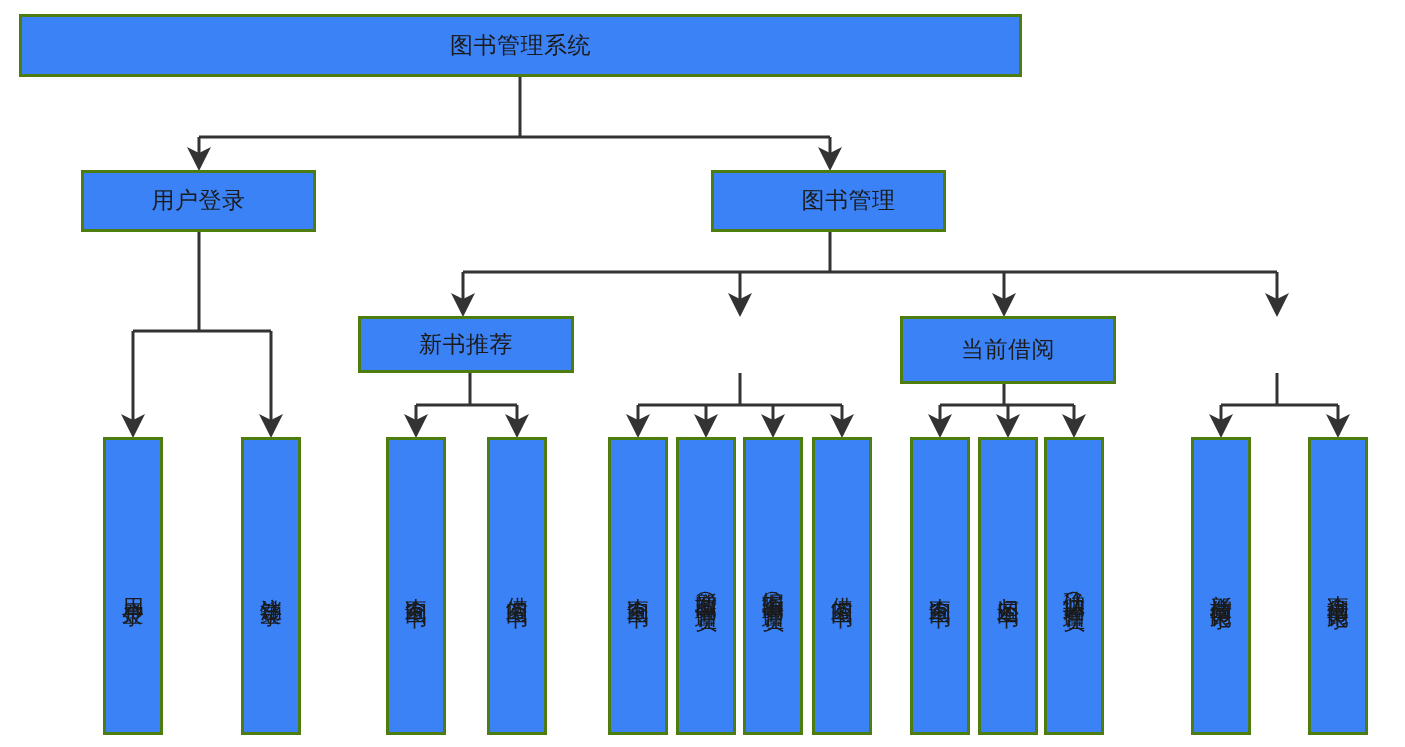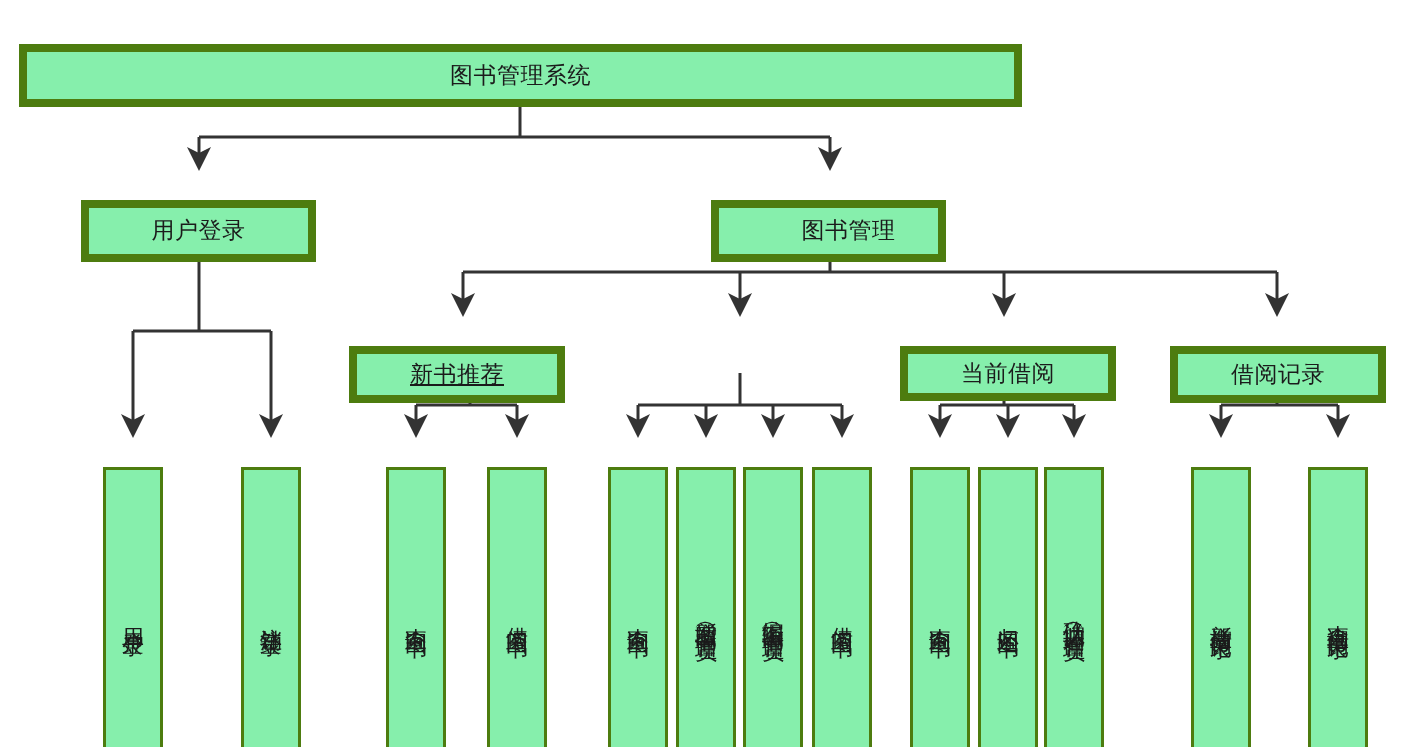--- a/index.html
+++ b/index.html
@@ -23,27 +23,26 @@
     position: absolute;
     left: 0;
     top: 0;
     width: 1405px;
     height: 747px;
     pointer-events: none;
   }
   .node {
     position: absolute;
     box-sizing: border-box;
-    background: #86efac;
-    border: 8px solid #4d7c0f;
+    background: #3b82f6;
+    border: 3px solid #4d7c0f;
     display: flex;
     align-items: center;
     justify-content: center;
     z-index: 2;
-    margin-top: 30px;
   }
   .node-label {
     font-size: 23px;
     line-height: 1.12;
     letter-spacing: 0.5px;
     color: #1b1b1b;
     white-space: nowrap;
   }
   .node.leaf {
     border-width: 3px;
@@ -128,32 +127,29 @@
   </div>
 
   <div class="node" style="left:81px; top:170px; width:235px; height:62px;">
     <span class="node-label">用户登录</span>
   </div>
 
   <div class="node" style="left:711px; top:170px; width:235px; height:62px;padding-left:40px;">
     <span class="node-label">图书管理</span>
   </div>
 
-  <div class="node" style="left:349px; top:316px; width:216px; height:57px;text-decoration:underline;">
+  <div class="node" style="left:358px; top:316px; width:216px; height:57px;">
     <span class="node-label">新书推荐</span>
   </div>
 
 
-  <div class="node" style="left:900px; top:316px; width:216px; height:55px;">
+  <div class="node" style="left:900px; top:316px; width:216px; height:68px;">
     <span class="node-label">当前借阅</span>
   </div>
 
-  <div class="node" style="left:1170px; top:316px; width:216px; height:57px;">
-    <span class="node-label">借阅记录</span>
-  </div>
 
   <div class="node leaf" style="left:103px; top:437px; width:60px; height:298px;">
     <span class="node-label">用户登录</span>
   </div>
 
   <div class="node leaf" style="left:241px; top:437px; width:60px; height:298px;">
     <span class="node-label">注销登录</span>
   </div>
 
   <div class="node leaf" style="left:386px; top:437px; width:60px; height:298px;">

